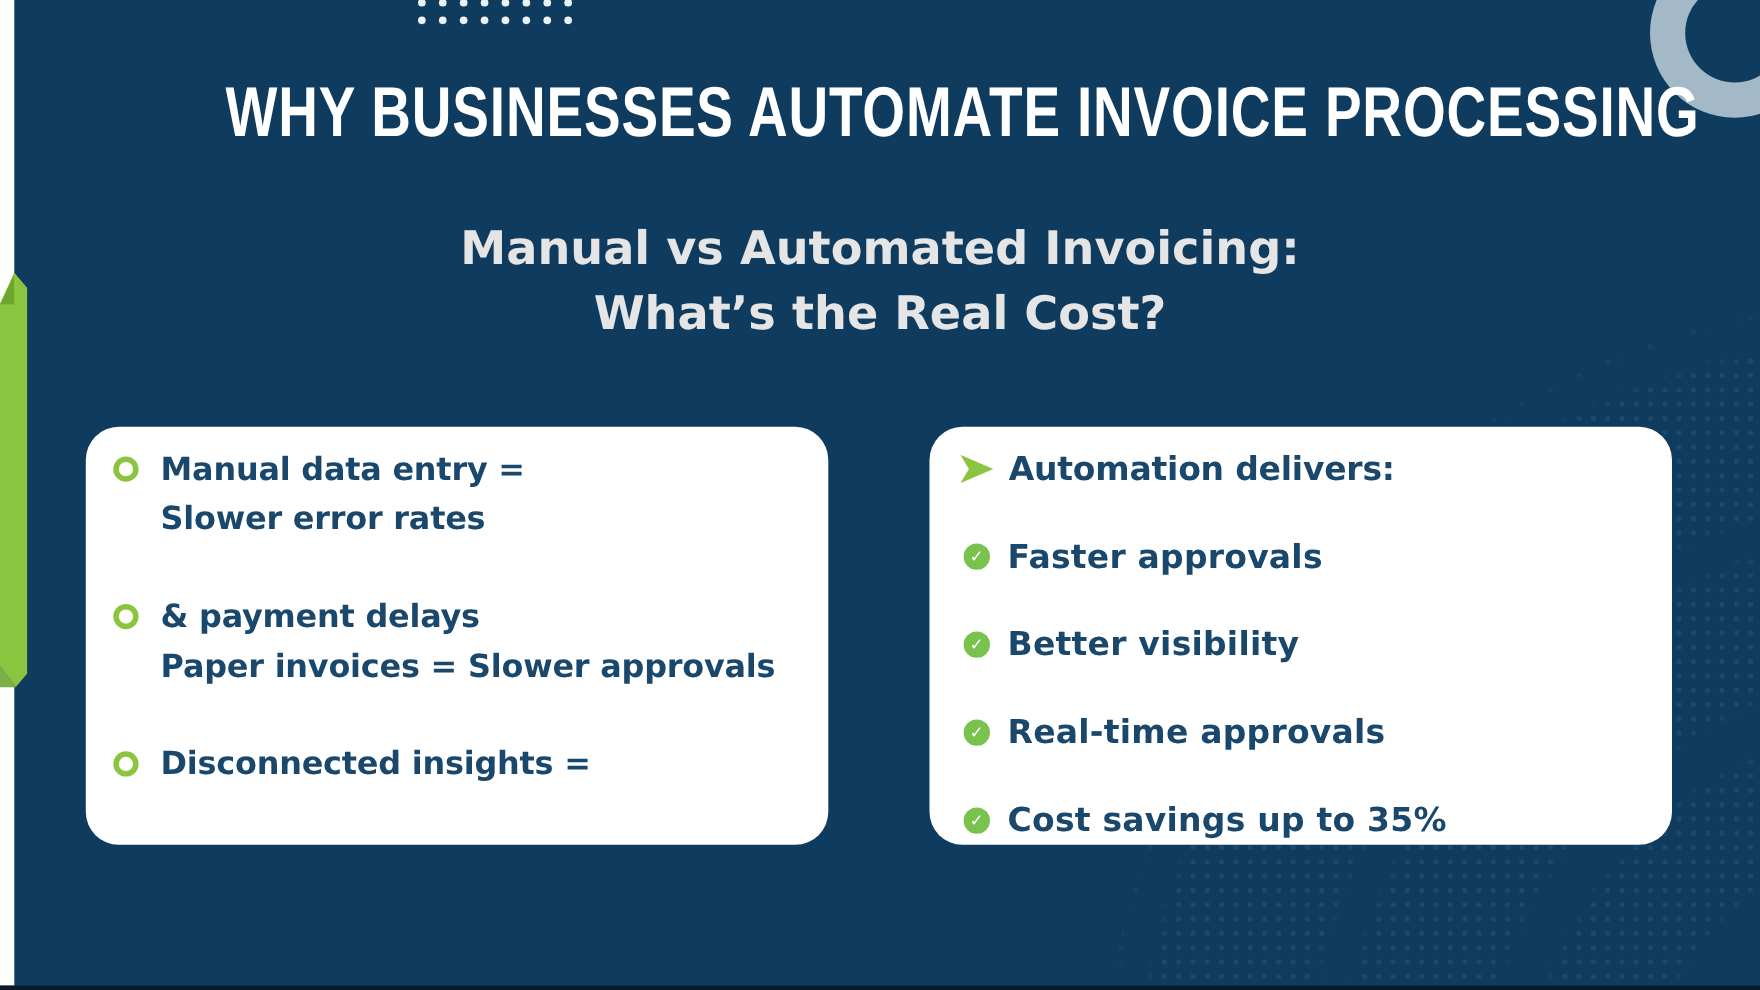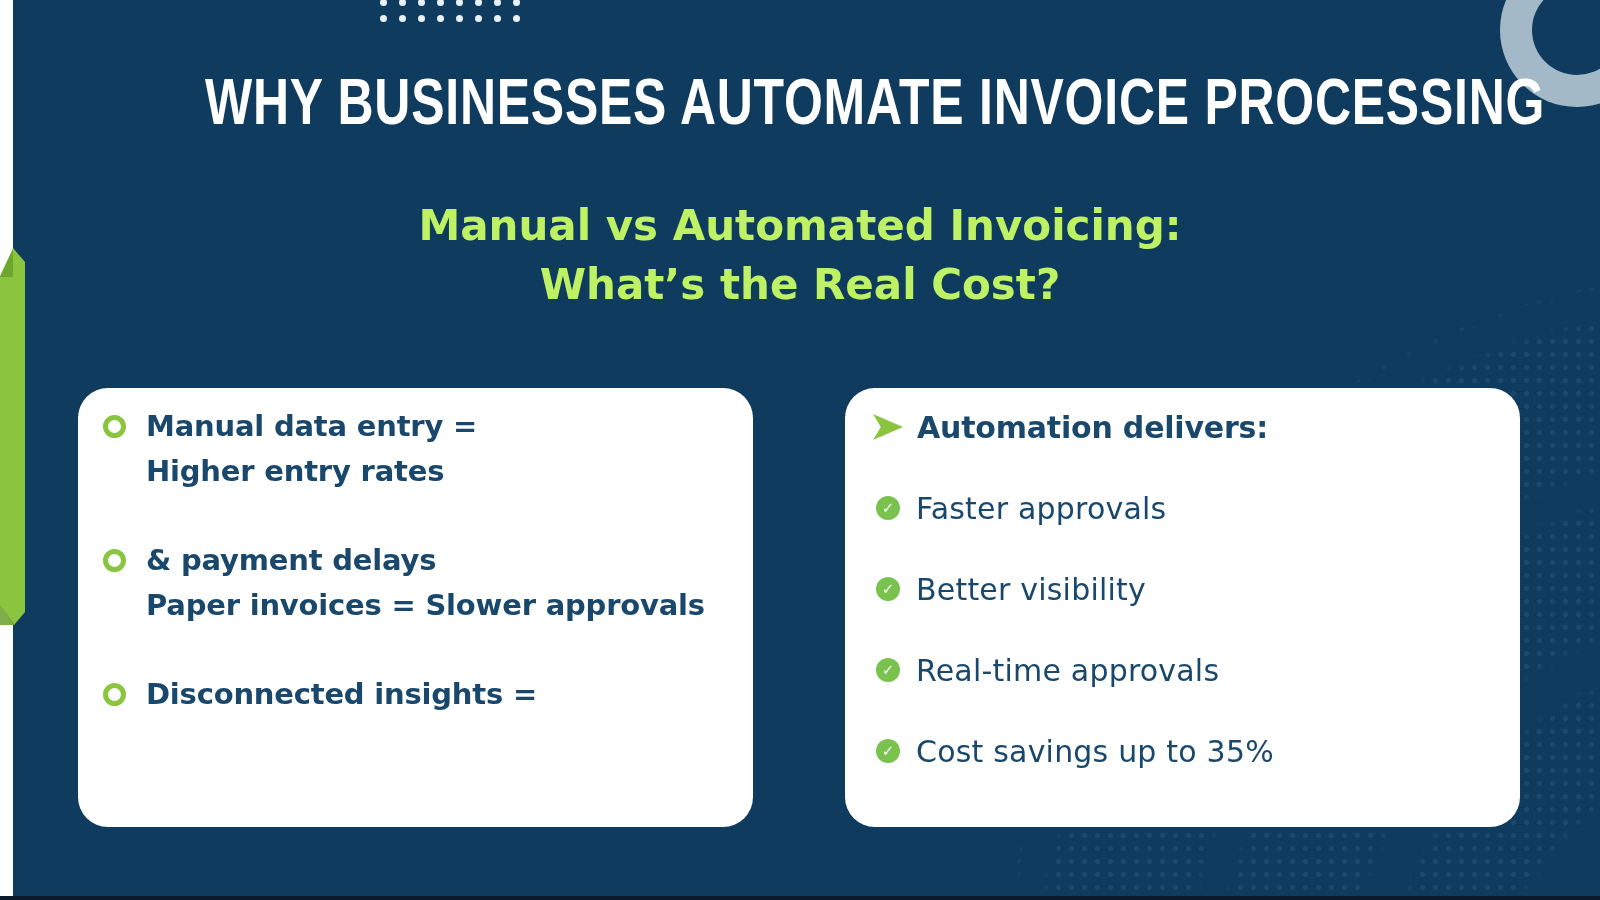--- a/index.html
+++ b/index.html
@@ -60,44 +60,44 @@
     text-align:center; color:#ffffff;
     font-family:"Liberation Sans", sans-serif;
     font-size:64px; font-weight:700; letter-spacing:1px; line-height:56px;
     white-space:nowrap;
     margin-left:16px;
   }
   .title > span { display:inline-block; transform:scaleX(0.78); transform-origin:center; }
 
   .subtitle {
     position:absolute; left:0; right:0; top:196px;
-    text-align:center; color:#bef264;
+    text-align:center; color:#e5e5e5;
     font-size:42px; font-weight:700; line-height:59px;
     letter-spacing:0;
   }
 
   
   .card {
-    position:absolute; top:388px; width:675px; height:439px;
+    position:absolute; top:388px; width:675px; height:380px;
     background:#ffffff; border-radius:30px;
     box-sizing:border-box; color:#1a486c;
   }
   .card-manual    { left:78px;  padding:16px 20px 0 25px; display:flex; flex-direction:column; gap:44px; }
   .card-automated { left:845px; padding:16px 20px 0 28px; display:flex; flex-direction:column; gap:35px; }
 
   .pain-item { display:flex; gap:20px; }
   .ring-icon {
     flex:0 0 auto; width:13px; height:13px; margin-top:11px;
     border:5px solid #8bc53f; border-radius:50%;
   }
   .pain-text { font-size:29px; font-weight:700; line-height:45px; letter-spacing:-0.2px; }
 
   .benefit-row { display:flex; align-items:center; height:46px; }
   .benefit-header-text { font-size:30px; font-weight:700; letter-spacing:-0.2px; }
-  .benefit-text { font-size:30px; font-weight:400; letter-spacing:0.2px; }
+  .benefit-text { font-size:30px; font-weight:700; letter-spacing:0.2px; }
   .arrow-right-icon {
     flex:0 0 auto; width:30px; height:26px; margin-right:14px;
     background:#8bc53f;
     clip-path:polygon(0 0, 100% 50%, 0 100%, 26% 50%);
   }
   .check-circle-icon {
     flex:0 0 auto; width:24px; height:24px; margin:0 16px 0 3px;
     border-radius:50%; background:#79c24e;
     color:#ffffff; font-size:15px; font-weight:700;
     display:flex; align-items:center; justify-content:center;
@@ -142,21 +142,21 @@
     <div>Manual vs Automated Invoicing:</div>
     <div>What’s the Real Cost?</div>
   </div>
 
   <div class="card card-manual">
 
     <div class="pain-item">
       <span class="ring-icon"></span>
       <div class="pain-text">
         <div>Manual data entry =</div>
-        <div>Higher entry rates</div>
+        <div>Slower error rates</div>
       </div>
     </div>
 
     <div class="pain-item">
       <span class="ring-icon"></span>
       <div class="pain-text">
         <div>&amp; payment delays</div>
         <div>Paper invoices = Slower approvals</div>
       </div>
     </div>

